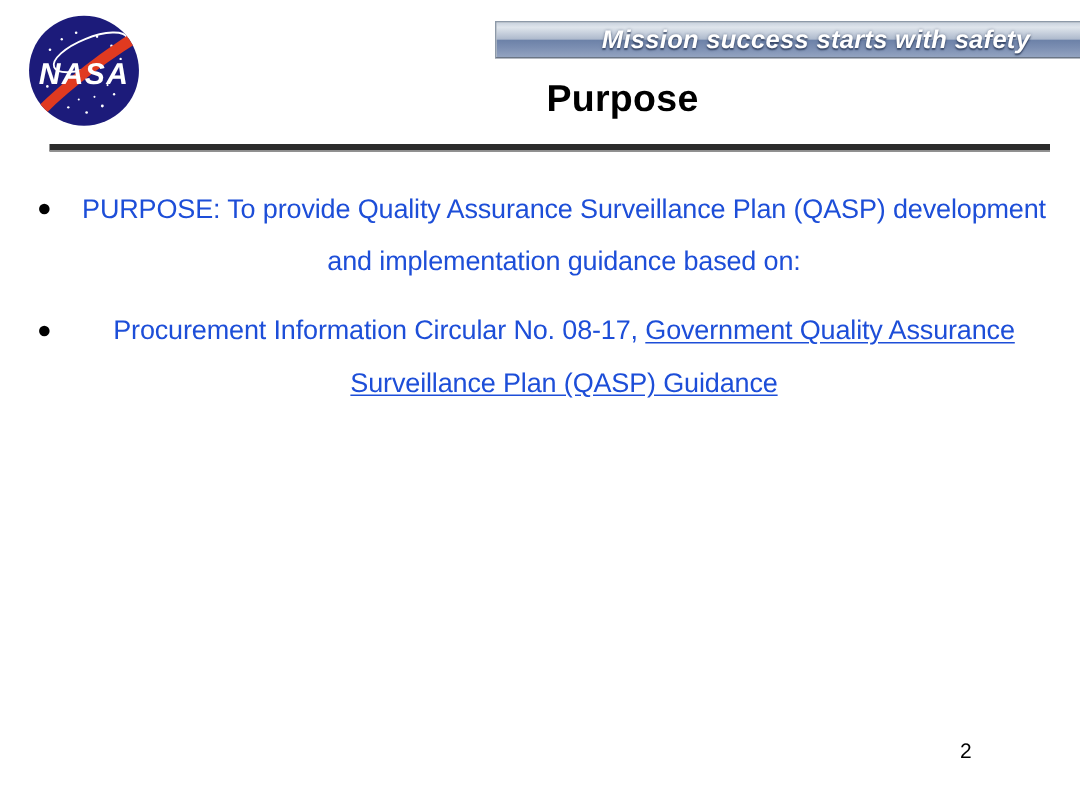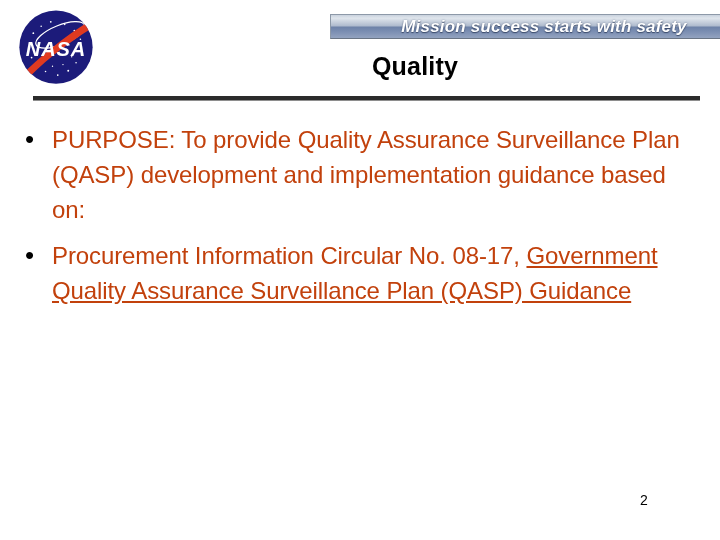--- a/index.html
+++ b/index.html
@@ -104,24 +104,25 @@
     width: 32px;
     font-size: 26px;
     line-height: 35px;
     color: #000000;
     text-align: left;
     padding-left: 5px;
     box-sizing: border-box;
   }
   .bullet-text {
     flex: 1 1 auto;
-    font-size: 24px;
+    font-size: 18px;
     line-height: 35px;
-    color: #c2410c;
+    color: #1d4ed8;
     letter-spacing: -0.1px;
+    text-align: center;
   }
   .bullet-text .ul {
     text-decoration: underline;
     text-underline-offset: 2px;
   }
 
   
   #page-number {
     position: absolute;
     left: 640px;
@@ -170,21 +171,21 @@
 
         <text x="50" y="56" text-anchor="middle" font-family="Liberation Sans, sans-serif" font-size="23" font-weight="bold" font-style="italic" fill="#ffffff" letter-spacing="1">NASA</text>
       </g>
     </svg>
   </div>
 
   <div id="safety-banner">
     <span class="banner-text">Mission success starts with safety</span>
   </div>
 
-  <div id="slide-title">Quality</div>
+  <div id="slide-title">Purpose</div>
 
   <div id="title-rule"></div>
 
   <div id="body">
 
     <div class="bullet-row">
       <div class="bullet-marker">•</div>
       <div class="bullet-text">
         <span>PURPOSE: To provide Quality Assurance Surveillance Plan (QASP) development and implementation guidance based on:</span>
       </div>

